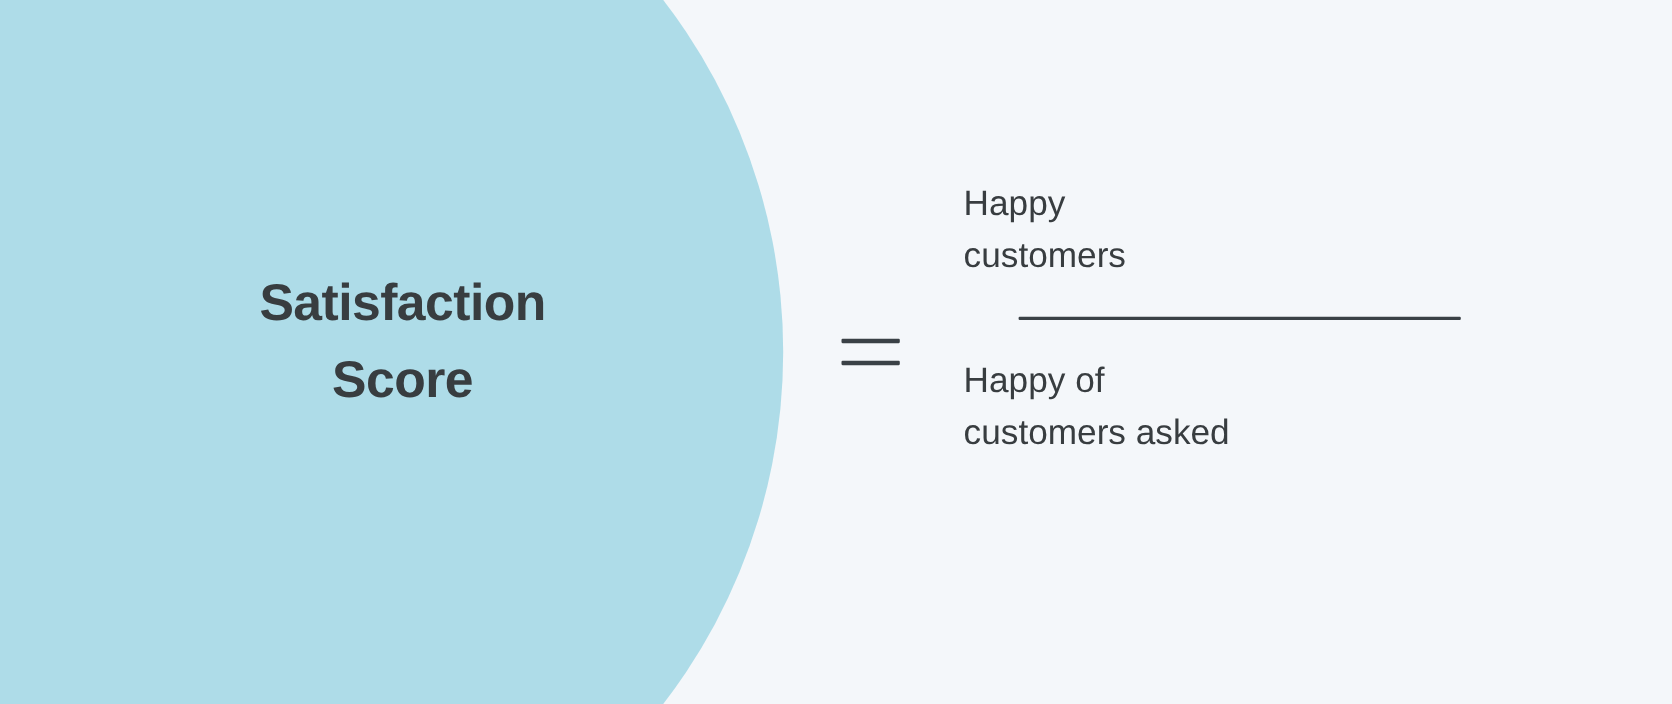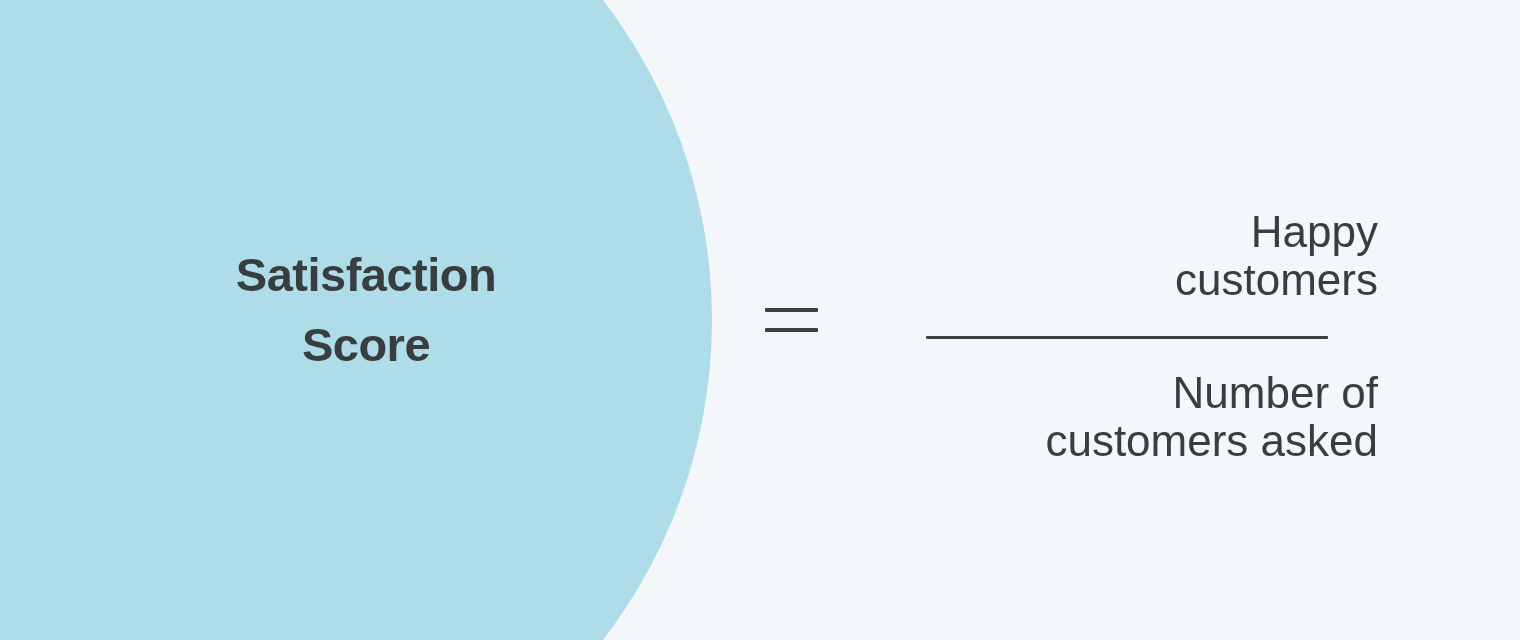--- a/index.html
+++ b/index.html
@@ -75,28 +75,27 @@
   }
   #equals-sign .bar.top    { top: 0px; }
   #equals-sign .bar.bottom { top: 20px; }
 
   
   #fraction {
     position: absolute;
     left: 176px;       
     top: 160px;
     width: 502px;
-    text-align: right;
+    text-align: left;
     color: #383D40;
     font-family: "Liberation Sans", sans-serif;
     font-weight: normal;
-    font-size: 44px;
+    font-size: 32px;
     line-height: 48px;
     letter-spacing: 0px;
-    margin-top: 48px;
   }
 
   #numerator {
     white-space: pre-line;
     padding-bottom: 0px;
   }
 
   #fraction-bar {
     width: 402px;
     height: 3px;
@@ -125,19 +124,19 @@
       <div class="bar top"></div>
       <div class="bar bottom"></div>
     </div>
 
     <div id="fraction">
       <div id="numerator">Happy
 customers</div>
 
       <div id="fraction-bar"></div>
 
-      <div id="denominator">Number of
+      <div id="denominator">Happy of
 customers asked</div>
     </div>
 
   </div>
 
 </div>
 
 </body></html>

